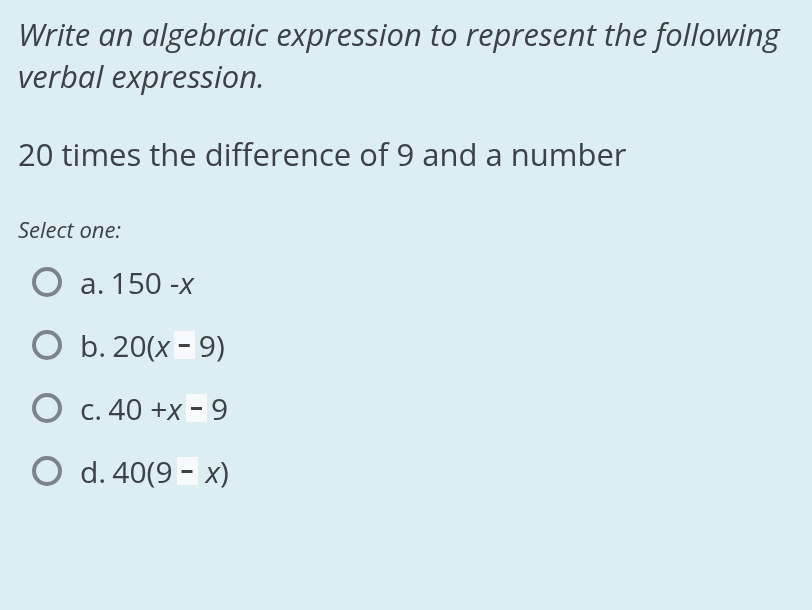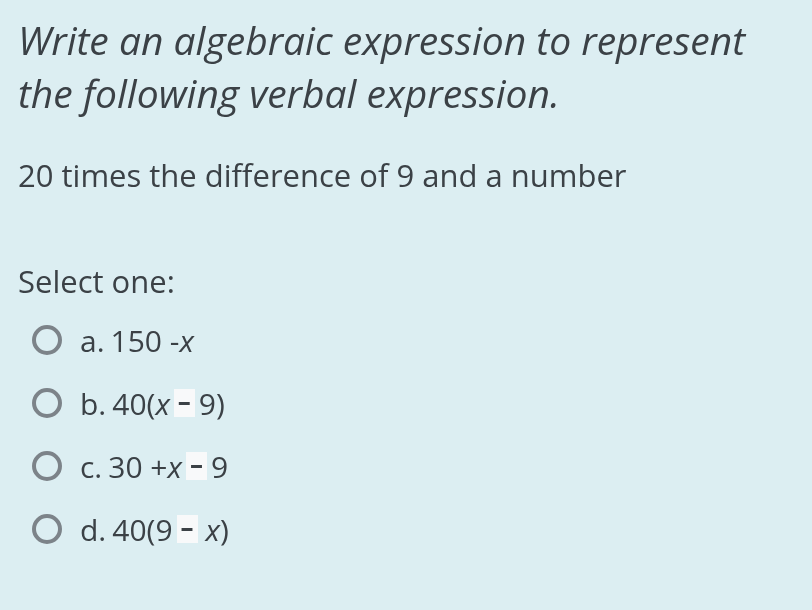--- a/index.html
+++ b/index.html
@@ -7,33 +7,34 @@
     width: 812px;
     height: 610px;
     background: #dceef2;
     font-family: "Open Sans", "Segoe UI", Arial, sans-serif;
     color: #3b4146;
     padding: 14px 16px 0 18px;
     overflow: hidden;
   }
   .instruction {
     font-style: italic;
-    font-size: 39px;
+    font-size: 31px;
     line-height: 1.35;
     margin-bottom: 36px;
     letter-spacing: 0px;
   }
   .verbal {
     font-size: 31px;
     line-height: 1.3;
-    margin-bottom: 64px;
+    margin-bottom: 40px;
   }
   .select-one {
-    font-size: 31px;
+    font-size: 22px;
     margin-bottom: 18px;
+    font-style: italic;
   }
   .options {
     display: flex;
     flex-direction: column;
     gap: 22px;
     padding-left: 14px;
   }
   .option {
     display: flex;
     align-items: center;
@@ -96,35 +97,35 @@
       <span>150 - </span>
       <span class="var">x</span>
     </span>
   </div>
 
   <div class="option">
     <span class="radio"></span>
     <span class="option-text">
       <span>b.</span>
       <span class="sp"></span>
-      <span>40(</span>
+      <span>20(</span>
       <span class="var">x</span>
       <span class="minus-block">
           <span class="sym">–</span>
         </span>
       <span> 9)</span>
     </span>
   </div>
 
   <div class="option">
     <span class="radio"></span>
     <span class="option-text">
       <span>c.</span>
       <span class="sp"></span>
-      <span>30 + </span>
+      <span>40 + </span>
       <span class="var">x</span>
       <span class="minus-block">
           <span class="sym">–</span>
         </span>
       <span> 9</span>
     </span>
   </div>
 
   <div class="option">
     <span class="radio"></span>

